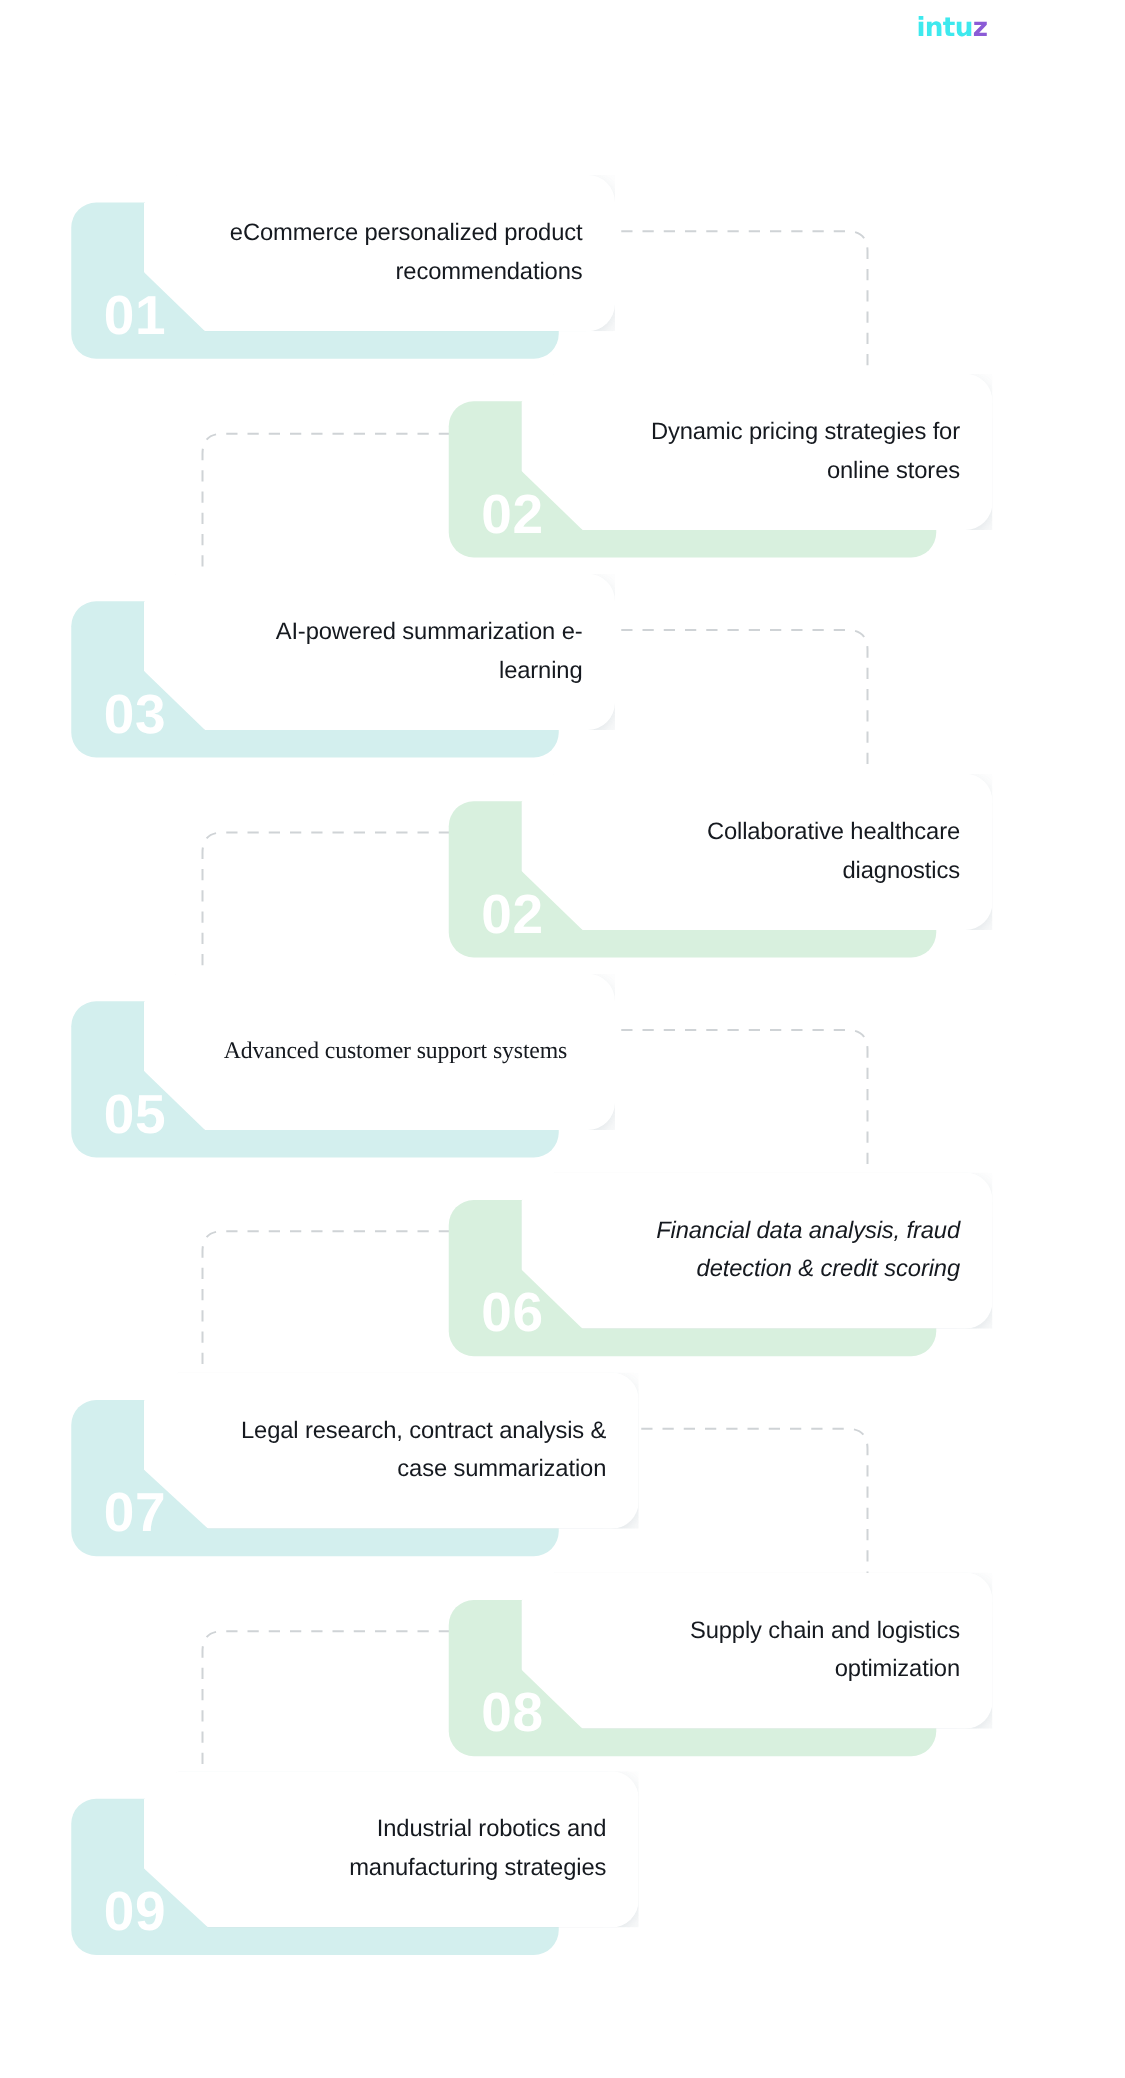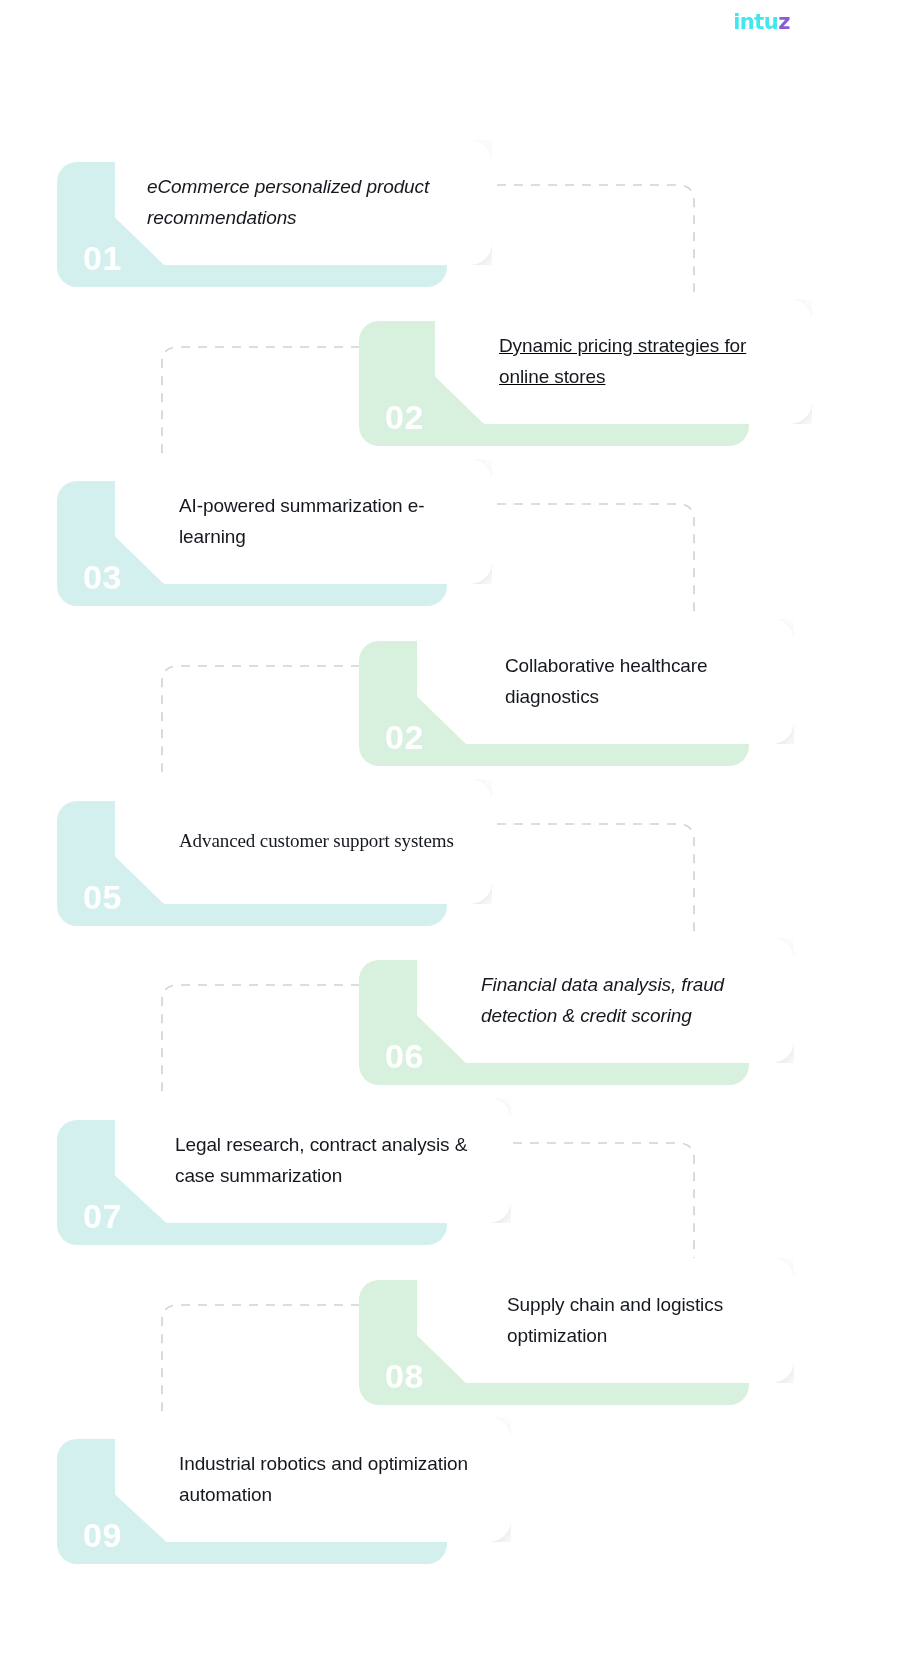--- a/index.html
+++ b/index.html
@@ -10,20 +10,21 @@
     background: #ffffff;
     font-family: "Liberation Sans", sans-serif;
     overflow: hidden;
   }
 
   #page {
     position: relative;
     width: 808px;
     height: 1662px;
     background: #ffffff;
+    text-align: right;
   }
 
   
   #logo {
     position: absolute;
     top: 12px;
     right: 18px;
     font-size: 21px;
     font-weight: 700;
     letter-spacing: -0.5px;
@@ -64,21 +65,21 @@
   
   .badge {
     position: absolute;
     border-radius: 20px;
     z-index: 2;
   }
   .badge .num {
     position: absolute;
     left: 26px;
     bottom: 12px;
-    font-size: 34px;
+    font-size: 44px;
     font-weight: 700;
     color: #ffffff;
     letter-spacing: 0.5px;
     line-height: 1;
   }
 
   
   .card {
     position: absolute;
     background: #ffffff;
@@ -135,28 +136,28 @@
       <path d="M360 1305 H178 Q162 1305 162 1321 V1468"></path>
     </g>
   </svg>
 
   <div id="rows">
       <div class="row row-left" style="left: 0px; top: 0px; width: 900px; height: 0px;">
         <div class="badge" style="left: 57px; top: 162px; width: 390px; height: 125px; background: rgb(211, 239, 238);">
           <span class="num">01</span>
         </div>
         <div class="card" style="left: 115px; top: 140px; width: 377px; height: 125px; clip-path: polygon(7% 0%, 100% 0%, 100% 100%, 13% 100%, 0% 62%, 0% 18%); border-radius: 22px;">
-          <div class="text" style="margin-left: 32px; font-style: italic;">eCommerce personalized product recommendations</div>
+          <div class="text" style="margin-left: 32px;">eCommerce personalized product recommendations</div>
         </div>
       </div>
       <div class="row row-right" style="left: 0px; top: 0px; width: 900px; height: 0px;">
         <div class="badge" style="left: 359px; top: 321px; width: 390px; height: 125px; background: rgb(216, 240, 222);">
           <span class="num">02</span>
         </div>
-        <div class="card" style="left: 435px; top: 299px; width: 377px; height: 125px; clip-path: polygon(7% 0%, 100% 0%, 100% 100%, 13% 100%, 0% 62%, 0% 18%); border-radius: 22px; text-decoration: underline;">
+        <div class="card" style="left: 417px; top: 299px; width: 377px; height: 125px; clip-path: polygon(7% 0%, 100% 0%, 100% 100%, 13% 100%, 0% 62%, 0% 18%); border-radius: 22px;">
           <div class="text" style="margin-left: 64px;">Dynamic pricing strategies for online stores</div>
         </div>
       </div>
       <div class="row row-left" style="left: 0px; top: 0px; width: 900px; height: 0px;">
         <div class="badge" style="left: 57px; top: 481px; width: 390px; height: 125px; background: rgb(211, 239, 238);">
           <span class="num">03</span>
         </div>
         <div class="card" style="left: 115px; top: 459px; width: 377px; height: 125px; clip-path: polygon(7% 0%, 100% 0%, 100% 100%, 13% 100%, 0% 62%, 0% 18%); border-radius: 22px;">
           <div class="text" style="margin-left: 64px;">AI-powered summarization e-learning</div>
         </div>
@@ -199,18 +200,18 @@
         </div>
         <div class="card" style="left: 417px; top: 1258px; width: 377px; height: 125px; clip-path: polygon(7% 0%, 100% 0%, 100% 100%, 13% 100%, 0% 62%, 0% 18%); border-radius: 22px;">
           <div class="text" style="margin-left: 90px;">Supply chain and logistics optimization</div>
         </div>
       </div>
       <div class="row row-left" style="left: 0px; top: 0px; width: 900px; height: 0px;">
         <div class="badge" style="left: 57px; top: 1439px; width: 390px; height: 125px; background: rgb(211, 239, 238);">
           <span class="num">09</span>
         </div>
         <div class="card" style="left: 115px; top: 1417px; width: 396px; height: 125px; clip-path: polygon(7% 0%, 100% 0%, 100% 100%, 13% 100%, 0% 62%, 0% 18%); border-radius: 22px;">
-          <div class="text" style="margin-left: 64px;">Industrial robotics and optimization automation</div>
+          <div class="text" style="margin-left: 64px;">Industrial robotics and manufacturing strategies</div>
         </div>
       </div>
     </div>
 
 </div>
 
 </body></html>

